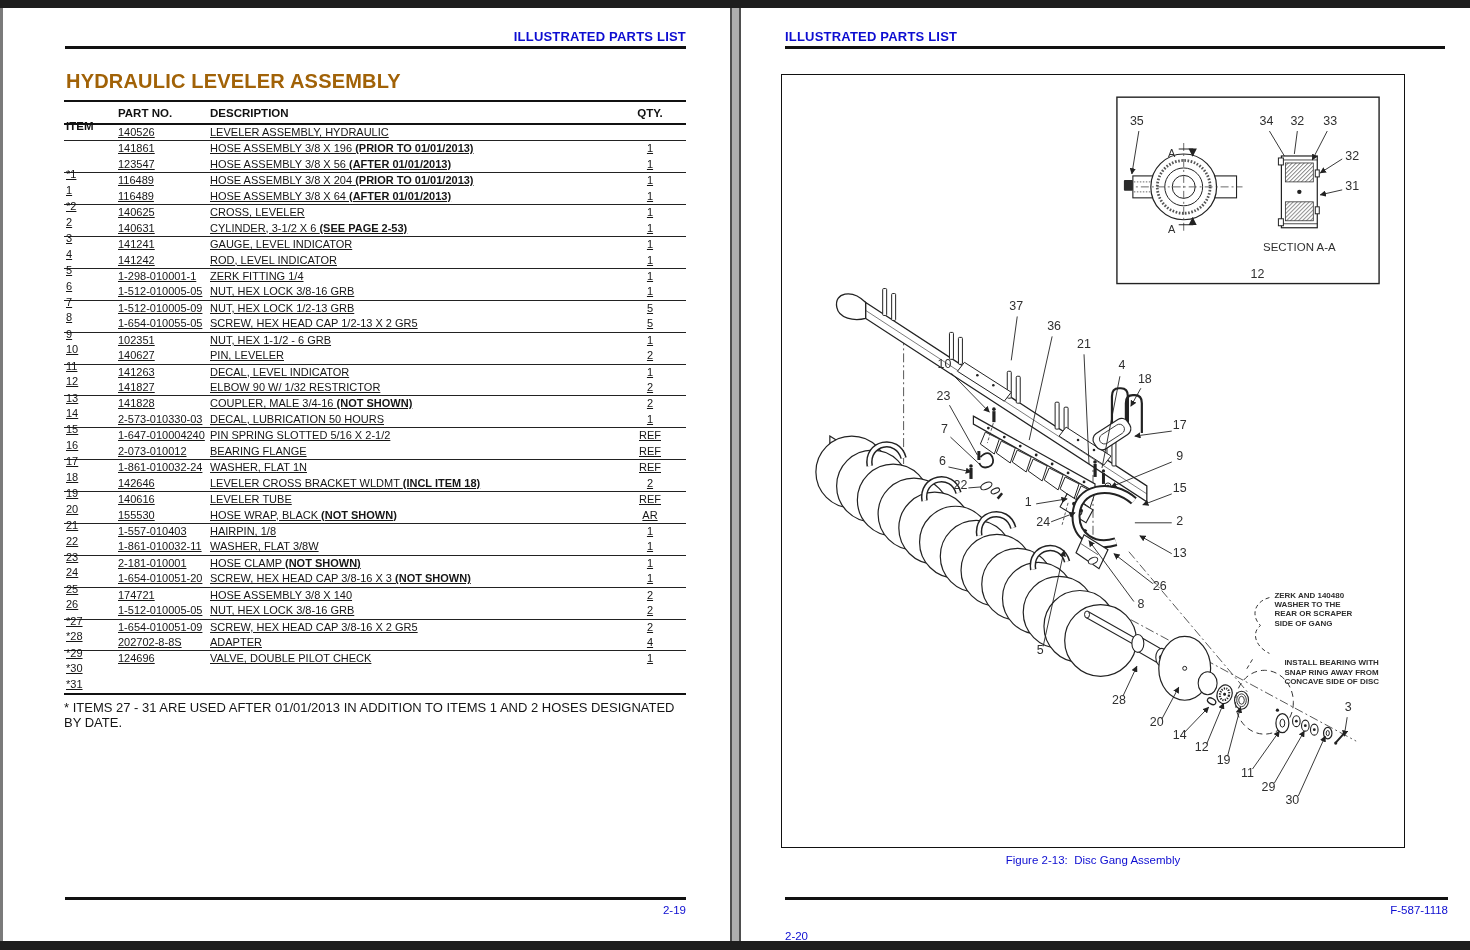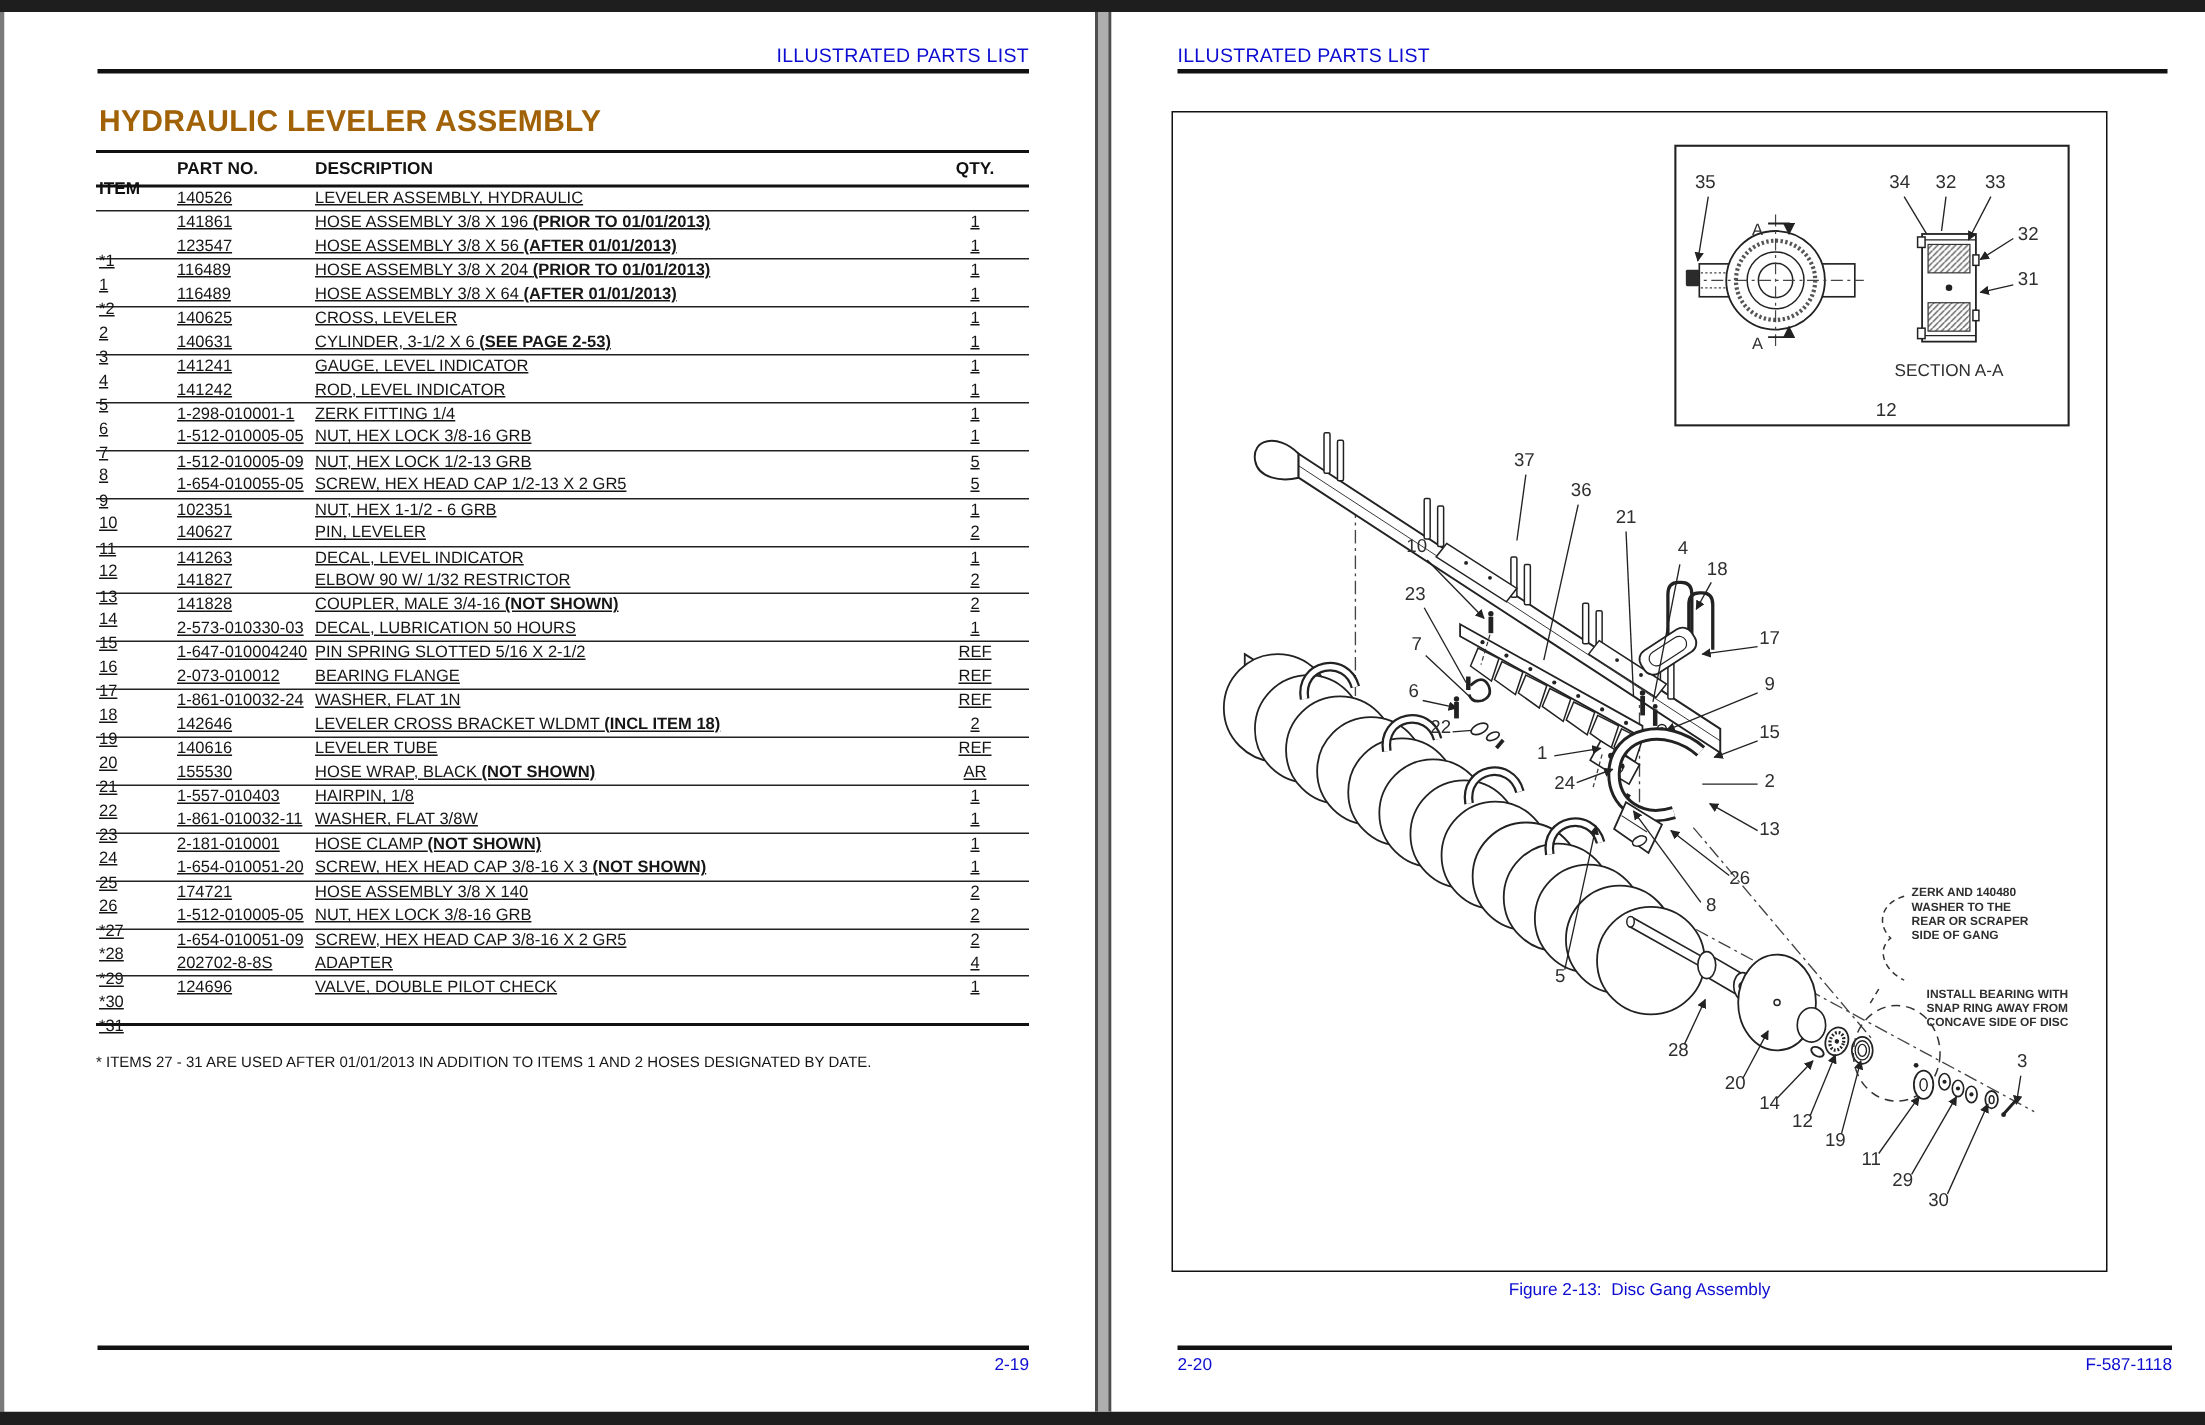--- a/index.html
+++ b/index.html
@@ -6,43 +6,43 @@
   body{width:1470px;height:950px;position:relative;background:#ffffff;
        font-family:"Liberation Sans",sans-serif;overflow:hidden;}
   .scan-top{position:absolute;left:0;top:0;width:1470px;height:8px;background:#1e1e1e;}
   .scan-bottom{position:absolute;left:0;top:941px;width:1470px;height:9px;background:#1e1e1e;}
   .scan-left{position:absolute;left:0;top:8px;width:3px;height:933px;background:#7a7a7a;}
   .divider{position:absolute;left:730px;top:8px;width:11px;height:933px;background:#aeaeae;
            border-left:2px solid #4e4e4e;border-right:2px solid #4e4e4e;box-sizing:border-box;}
   .page{position:absolute;top:8px;height:933px;background:#fff;}
   #page-left{left:3px;width:727px;}
   #page-right{left:741px;width:729px;}
-  .hdr{position:absolute;font-size:13px;font-weight:normal;color:#0d0dd1;letter-spacing:.2px;white-space:nowrap;}
+  .hdr{position:absolute;font-size:13px;font-weight:bold;color:#0d0dd1;letter-spacing:.2px;white-space:nowrap;}
   #page-left .hdr{top:21px;right:44px;}
   #page-right .hdr{top:21px;left:44px;}
   .hdr-rule{position:absolute;top:38px;height:3px;background:#111;}
   #page-left .hdr-rule{left:62px;width:621px;}
   #page-right .hdr-rule{left:44px;width:660px;}
   .title{position:absolute;left:63px;top:62px;font-size:20px;font-weight:bold;color:#a16207;letter-spacing:.2px;}
   .tablewrap{position:absolute;left:61px;top:92px;width:622px;}
   .thead{display:flex;border-top:2.5px solid #111;border-bottom:2px solid #111;font-weight:bold;
          font-size:11.5px;height:21px;align-items:center;color:#111;}
   .trow{display:flex;font-size:11px;height:15.45px;line-height:15.3px;color:#161616;white-space:nowrap;text-decoration:underline;}
   .trow.sep{border-top:1.5px solid #222;}
   .c-item{width:52px;flex:none;padding-left:2px;margin-top:26px;}
   .c-part{width:92px;flex:none;}
   .c-desc{flex:1;overflow:hidden;}
   .c-qty{width:60px;flex:none;text-align:center;padding-right:6px;}
-  .footnote{margin-top:15px;border-top:2px solid #111;padding-top:19px;font-size:10px;color:#161616;}
+  .footnote{margin-top:26px;border-top:2px solid #111;padding-top:5px;font-size:13px;color:#161616;}
   .foot-rule{position:absolute;top:889px;height:2.5px;background:#111;}
   #page-left .foot-rule{left:62px;width:621px;}
   #page-right .foot-rule{left:44px;width:663px;}
   .pagenum{position:absolute;top:896px;font-size:11.5px;font-weight:normal;color:#0d0dd1;}
   #page-left .pagenum{right:44px;}
-  #page-right .pn-left{left:44px;}
+  #page-right .pn-left{left:44px;margin-top:26px;}
   #page-right .pn-right{right:22px;}
   .diagram-box{position:absolute;left:40px;top:66px;width:624px;height:774px;
                border:1.6px solid #111;box-sizing:border-box;}
   .diagram-box svg{width:100%;height:100%;display:block;}
   .caption{position:absolute;left:40px;top:846px;width:624px;text-align:center;
            font-size:11.5px;font-weight:normal;color:#0d0dd1;white-space:pre;}
   svg text{font-family:"Liberation Sans",sans-serif;}
 </style>
 </head>
 <body>

